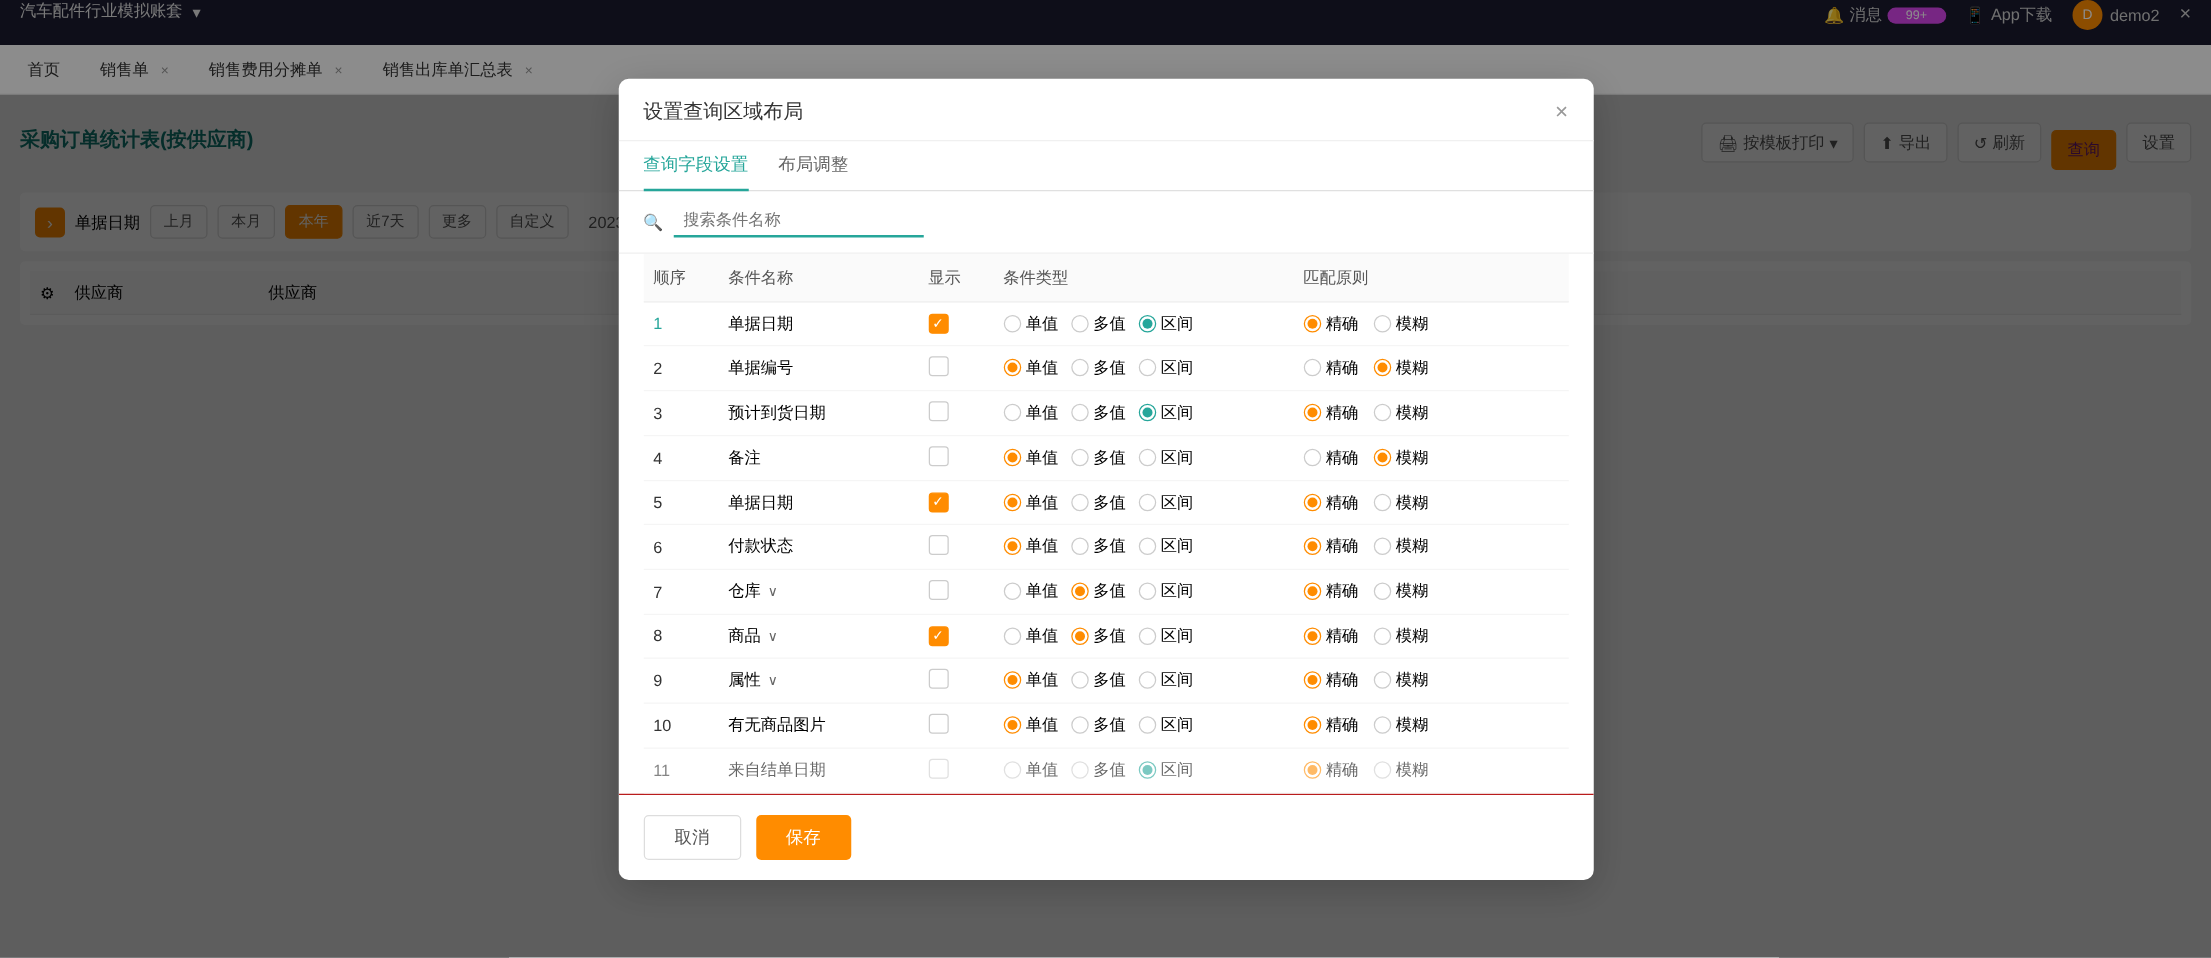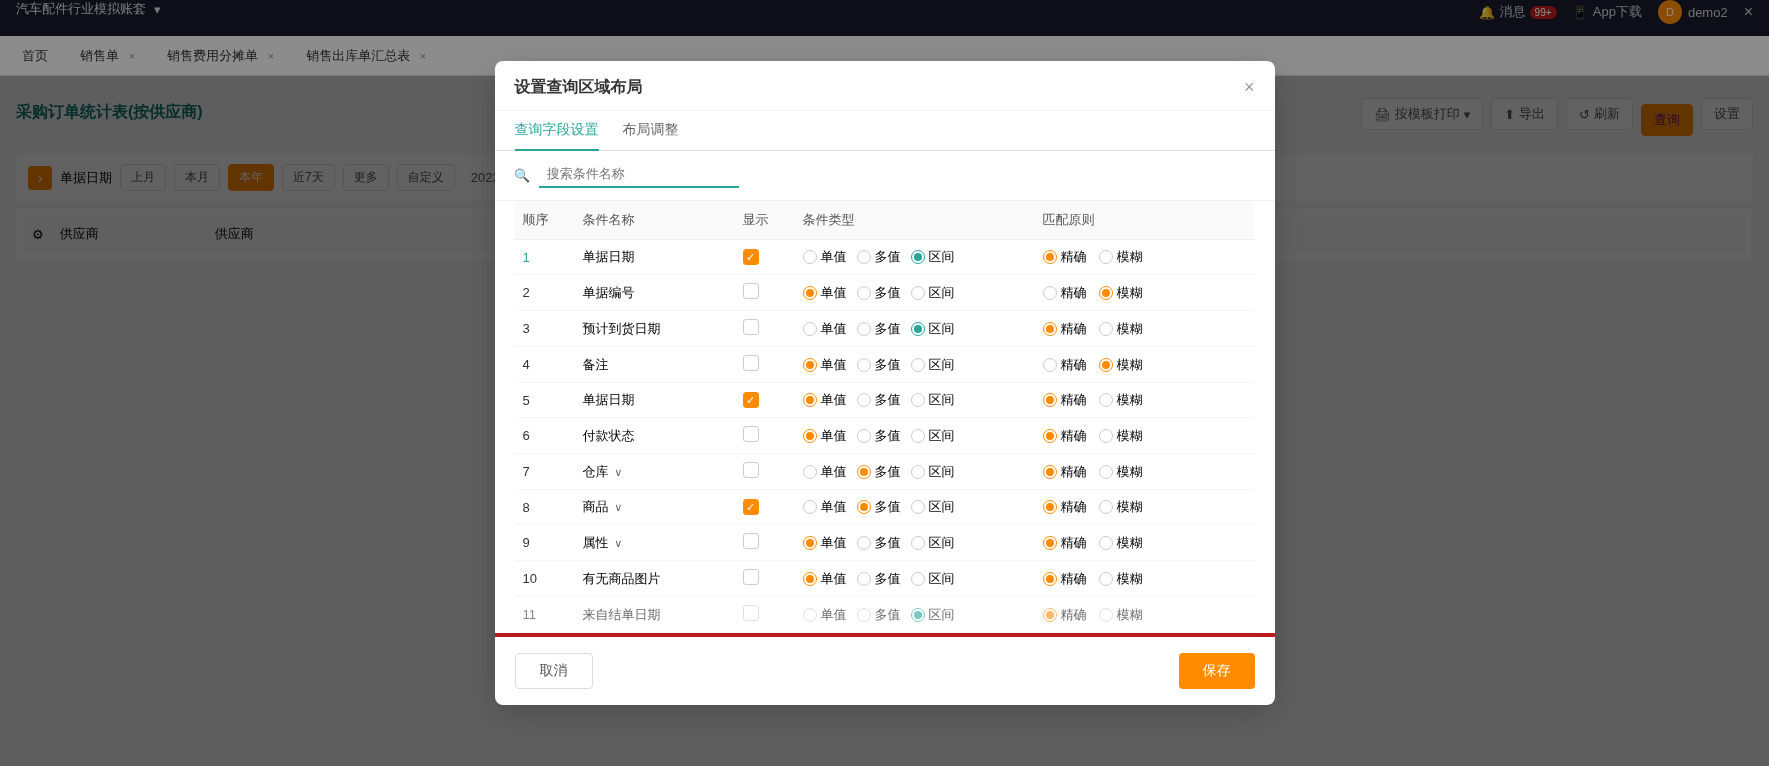--- a/index.html
+++ b/index.html
@@ -10,21 +10,21 @@
       background: #1a1a2e;
       height: 36px;
       display: flex;
       align-items: flex-start;
       justify-content: space-between;
       padding: 0 16px;
       color: #ccc;
     }
     .top-bar-left { font-size: 13px; color: #ddd; display: flex; align-items: center; gap: 8px; }
     .top-bar-right { display: flex; align-items: center; gap: 16px; font-size: 13px; color: #ccc; }
-    .top-bar-right .badge { background: #b91c1c; color: white; border-radius: 10px; padding: 1px 5px; font-size: 10px; }
+    .top-bar-right .badge { background: #d946ef; color: white; border-radius: 10px; padding: 1px 15px; font-size: 10px; }
     .top-bar-right .close-x { color: #ccc; cursor: pointer; font-size: 16px; }
 
     
     .tab-bar {
       background: #fff;
       height: 40px;
       display: flex;
       align-items: center;
       padding: 0 8px;
       border-bottom: 1px solid #e0e0e0;
@@ -122,21 +122,21 @@
       flex-direction: column;
       overflow: hidden;
     }
     .dialog-header {
       display: flex;
       align-items: center;
       justify-content: space-between;
       padding: 16px 20px 12px;
       border-bottom: 1px solid #f0f0f0;
     }
-    .dialog-title { font-size: 16px; font-weight: bold; color: #333; }
+    .dialog-title { font-size: 16px; font-weight: normal; color: #333; }
     .dialog-close { cursor: pointer; color: #999; font-size: 18px; background: none; border: none; }
 
     
     .dialog-tabs {
       display: flex;
       padding: 0 20px;
       border-bottom: 1px solid #e0e0e0;
       gap: 24px;
     }
     .dialog-tab {
@@ -252,23 +252,23 @@
       background: #26a69a;
     }
 
     
     .match-group { display: flex; align-items: center; gap: 12px; }
 
     
     .dialog-footer {
       padding: 16px 20px;
       display: flex;
-      justify-content: space-between;
+      justify-content: flex-start;
       gap: 12px;
-      border-top: 4px solid #b91c1c;
+      border-top: 1px solid #b91c1c;
     }
     .btn-cancel {
       padding: 8px 24px;
       border: 1px solid #ddd;
       border-radius: 4px;
       background: white;
       cursor: pointer;
       font-size: 14px;
       color: #555;
     }

